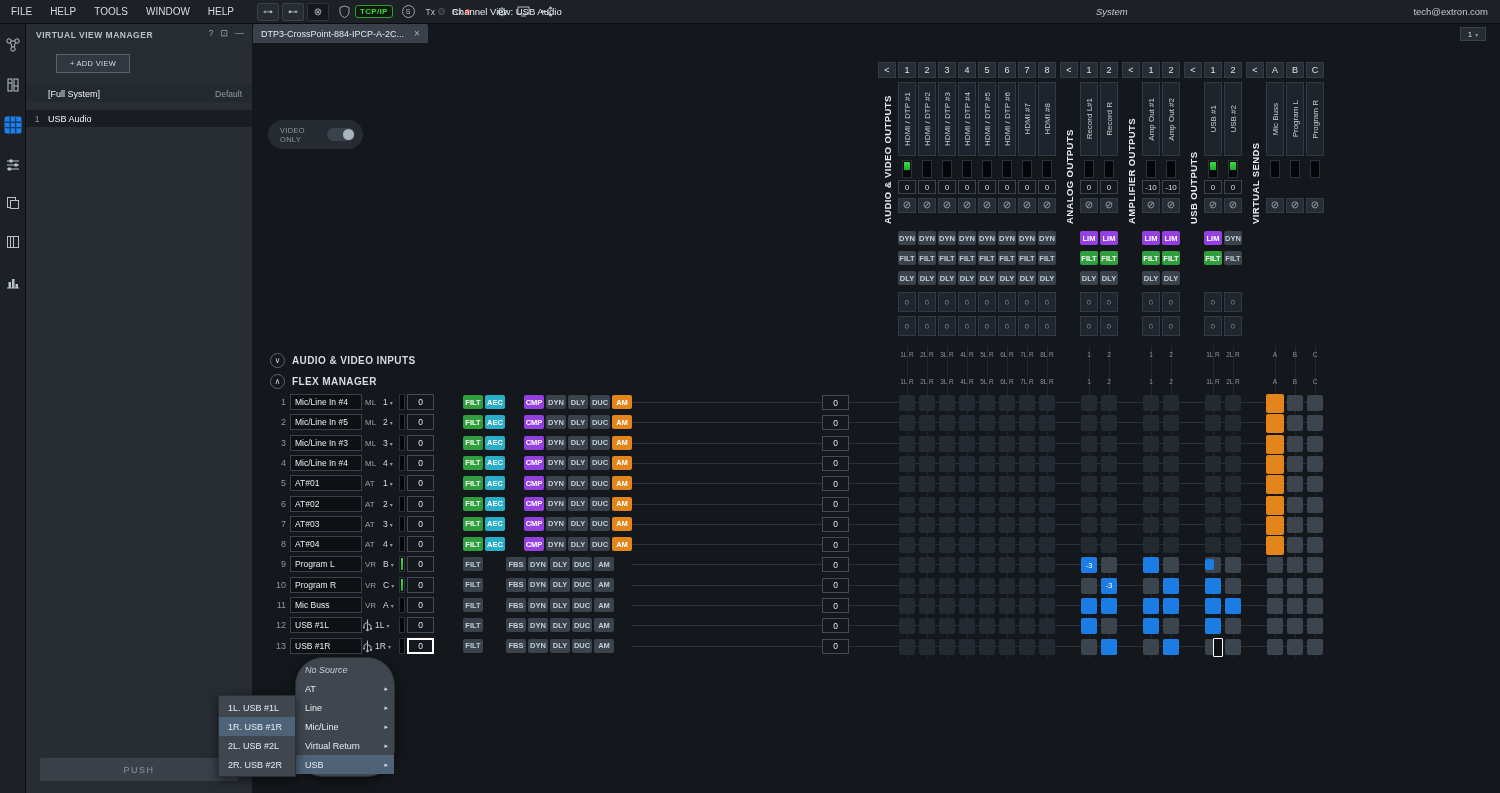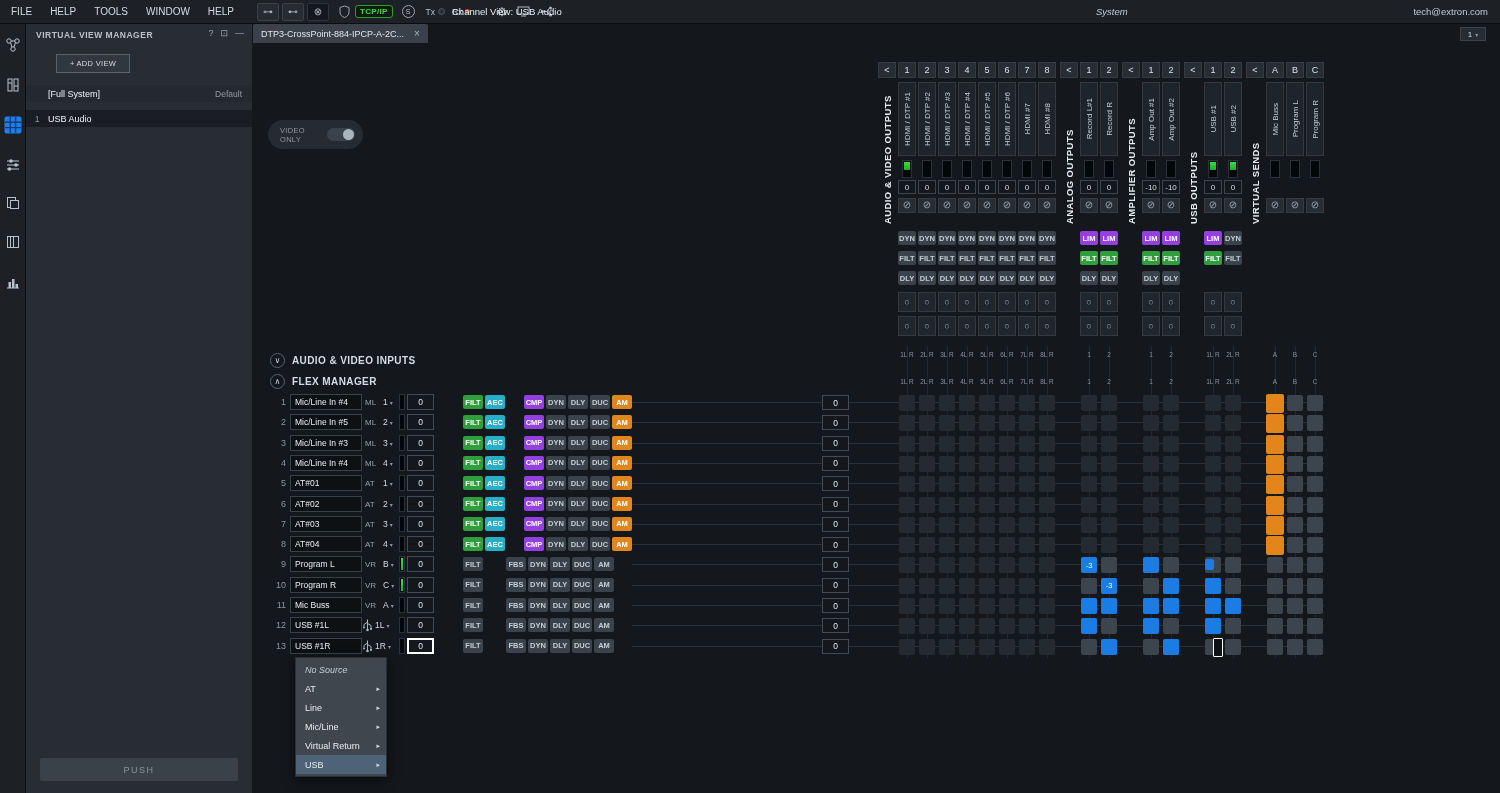--- a/index.html
+++ b/index.html
@@ -959,24 +959,30 @@
     <div class="xp-blue" style="left: 1101px; top: 638.6px; width: 16px; height: 16px; z-index: 2;"></div>
     <div class="xp xp-light" style="left: 1143px; top: 638.6px; z-index: 1;"></div>
     <div class="xp xp-light" style="left: 1163px; top: 638.6px; z-index: 1;"></div>
     <div class="xp-blue" style="left: 1163px; top: 638.6px; width: 16px; height: 16px; z-index: 2;"></div>
     <div class="xp xp-light" style="left: 1205px; top: 638.6px; z-index: 1;"></div>
     <div class="xp-sel" style="left: 1213px; top: 637.6px; width: 10px; height: 19px; z-index: 3;"></div>
     <div class="xp xp-light" style="left: 1225px; top: 638.6px; z-index: 1;"></div>
     <div class="xp xp-light" style="left: 1267px; top: 638.6px; z-index: 1;"></div>
     <div class="xp xp-light" style="left: 1287px; top: 638.6px; z-index: 1;"></div>
     <div class="xp xp-light" style="left: 1307px; top: 638.6px; z-index: 1;"></div>
-    <div class="pop" style="left: 295px; top: 657px; width: 92px; z-index: 50;">
+    <div class="pop" style="left: 295px; top: 657px; width: 100px; z-index: 50; border-radius: 28px;">
       <div class="mi italic">No Source</div>
       <div class="mi">AT<span class="arr">▸</span></div>
       <div class="mi">Line<span class="arr">▸</span></div>
       <div class="mi">Mic/Line<span class="arr">▸</span></div>
       <div class="mi">Virtual Return<span class="arr">▸</span></div>
       <div class="mi hl">USB<span class="arr">▸</span></div>
     </div>
+    <div class="pop" style="left: 218px; top: 695px; width: 78px; z-index: 51;">
+      <div class="mi">1L. USB #1L</div>
+      <div class="mi hl">1R. USB #1R</div>
+      <div class="mi">2L. USB #2L</div>
+      <div class="mi">2R. USB #2R</div>
+    </div>
     <div style="left: 268px; top: 724px; z-index: 60; width: 14px; height: 20px;"><svg width="14" height="20" viewBox="0 0 14 20">
         <path d="M1 1 L1 15 L4.6 11.8 L7 17.5 L9.4 16.4 L7 10.8 L11.5 10.8 Z" fill="#ffffff" stroke="#000000" stroke-width="1"></path>
       </svg></div>
   </div>
 
 </body></html>

